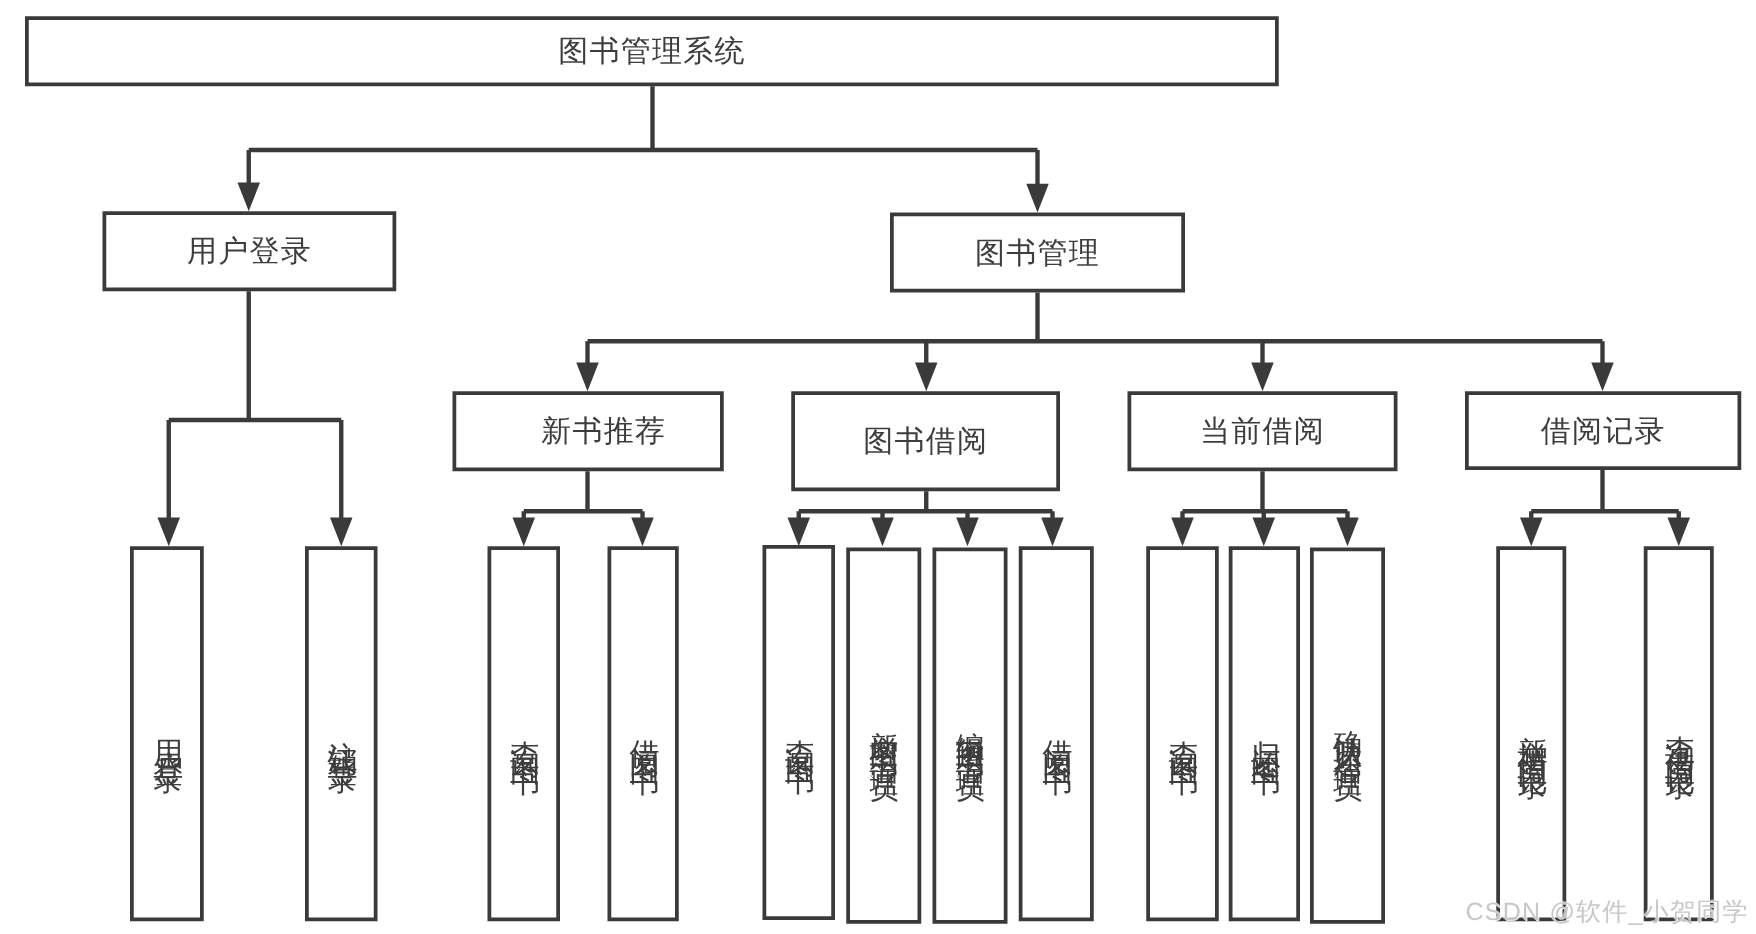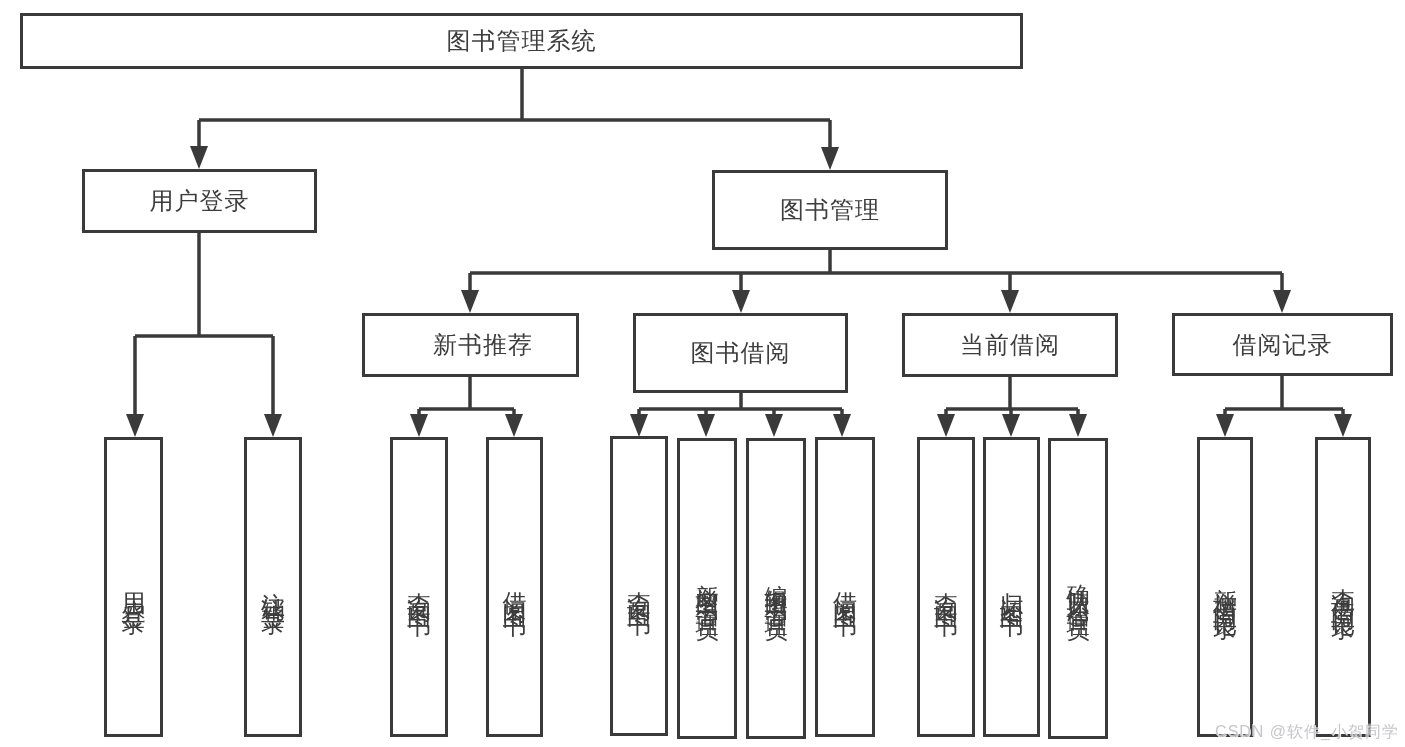--- a/index.html
+++ b/index.html
@@ -39,21 +39,21 @@
     letter-spacing: 7px;
     line-height: 1;
     white-space: nowrap;
   }
   .vbox.mid span  { letter-spacing: 6px; }
   .vbox.long span { font-size: 23px; letter-spacing: 5px; }
   .watermark {
     position: absolute;
     right: 6px;
     bottom: 4px;
-    font-size: 16px;
+    font-size: 20px;
     color: #c6c6cb;
     text-shadow: 1px 1px 0 rgba(255,255,255,0.85), -1px -1px 0 rgba(255,255,255,0.6);
     letter-spacing: 1px;
     white-space: nowrap;
   }
 </style>
 </head>
 <body>
 
 <div class="canvas">
@@ -89,21 +89,21 @@
     </g>
   </svg>
 
   <div class="box hbox" style="left:20px; top:13px; width:1003px; height:56px;">
     <span>图书管理系统</span>
   </div>
 
   <div class="box hbox" style="left:82px; top:169px; width:235px; height:64px;">
     <span>用户登录</span>
   </div>
-  <div class="box hbox" style="left:712px; top:170px; width:236px; height:80px;">
+  <div class="box hbox" style="left:712px; top:170px; width:236px; height:64px;">
     <span>图书管理</span>
   </div>
 
   <div class="box hbox" style="left:362px; top:313px; width:217px; height:64px;padding-left:25px;">
     <span>新书推荐</span>
   </div>
   <div class="box hbox" style="left:633px; top:313px; width:215px; height:80px;">
     <span>图书借阅</span>
   </div>
   <div class="box hbox" style="left:902px; top:313px; width:216px; height:64px;">

